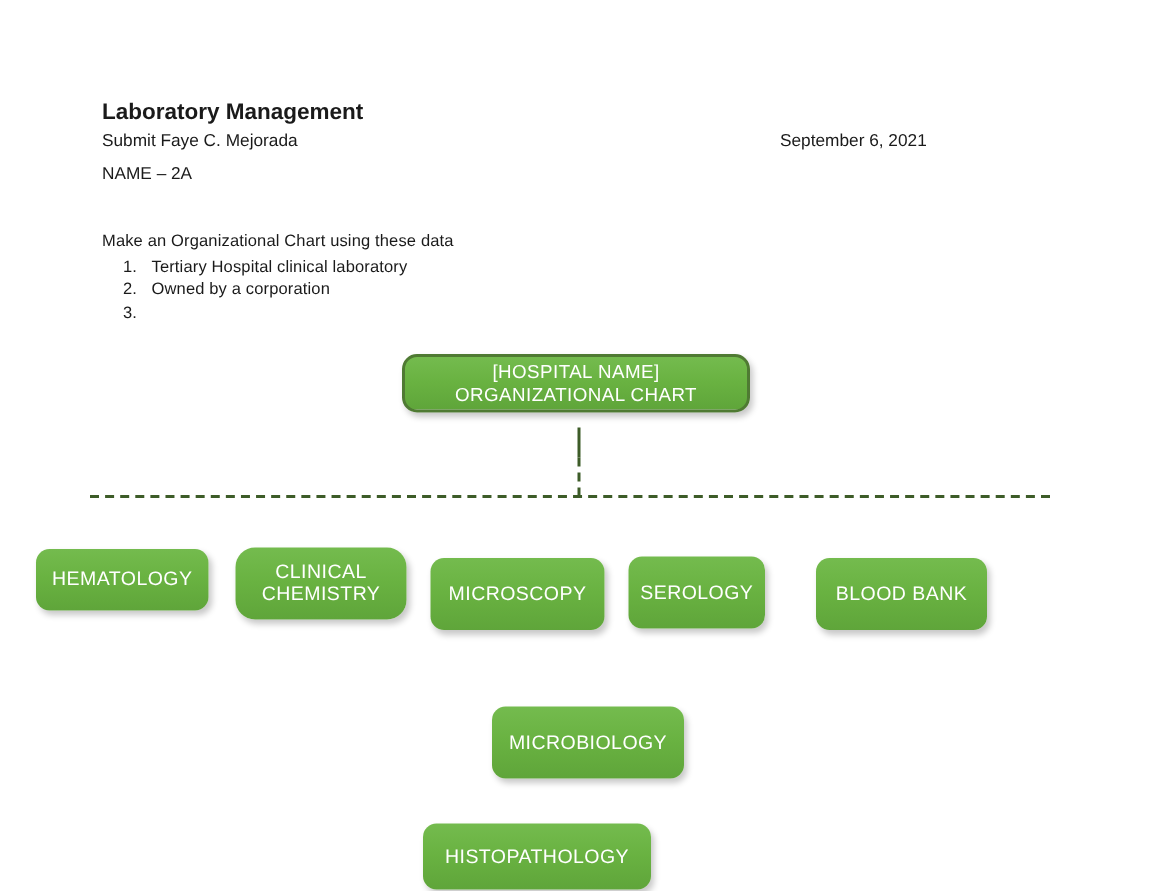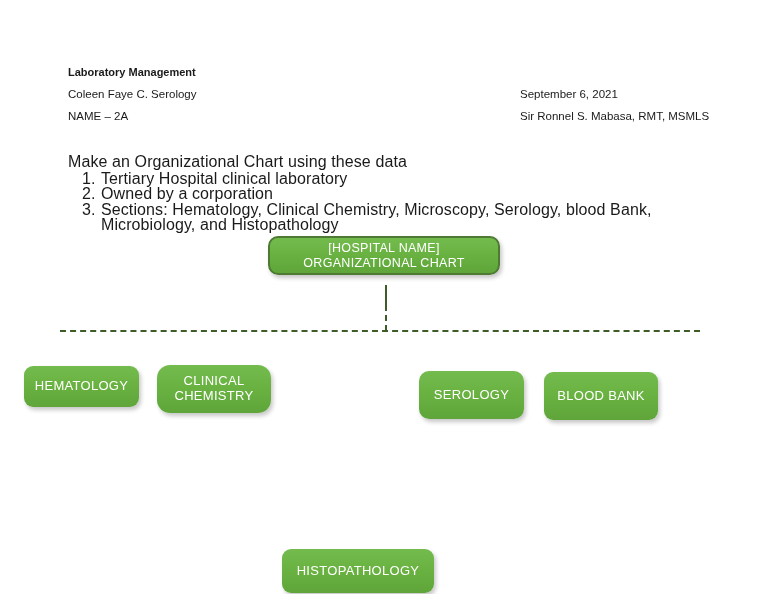--- a/index.html
+++ b/index.html
@@ -36,30 +36,30 @@
     white-space: nowrap;
   }
   .hdr-right {
     position: absolute;
     left: 452px;
     top: 0;
     white-space: nowrap;
   }
   .doc-title {
     font-weight: bold;
-    font-size: 11px;
+    font-size: 15px;
   }
 
   
   .instructions {
     position: absolute;
     left: 68px;
     top: 154px;
     width: 660px;
-    font-size: 16px;
+    font-size: 11px;
     color: #1a1a1a;
     line-height: 15.5px;
   }
   .instr-lead {
     margin: 0 0 1px 0;
     letter-spacing: 0.1px;
   }
   .instr-list {
     margin: 0;
     padding: 0;
@@ -137,43 +137,41 @@
   }
 </style>
 </head>
 <body>
 
 <div class="doc-header">
   <div class="hdr-row">
     <span class="hdr-left doc-title">Laboratory Management</span>
   </div>
   <div class="hdr-row">
-    <span class="hdr-left">Coleen Faye C. Serology</span>
+    <span class="hdr-left">Submit Faye C. Mejorada</span>
     <span class="hdr-right">September 6, 2021</span>
   </div>
   <div class="hdr-row">
     <span class="hdr-left">NAME – 2A</span>
-    <span class="hdr-right">Sir Ronnel S. Mabasa, RMT, MSMLS</span>
   </div>
 </div>
 
 <div class="instructions">
   <p class="instr-lead">Make an Organizational Chart using these data</p>
   <ol class="instr-list">
     <li class="instr-item">
       <span class="instr-num">1.</span>
       <span>Tertiary Hospital clinical laboratory</span>
     </li>
     <li class="instr-item">
       <span class="instr-num">2.</span>
       <span>Owned by a corporation</span>
     </li>
     <li class="instr-item">
       <span class="instr-num">3.</span>
-      <span>Sections: Hematology, Clinical Chemistry, Microscopy, Serology, blood Bank, Microbiology, and Histopathology</span>
     </li>
   </ol>
 </div>
 
 <div class="org-chart">
 
   <div class="node node-root" style="left:268px; top:236px; width:232px; height:39px;">
     <span>[HOSPITAL NAME] ORGANIZATIONAL CHART</span>
   </div>
 
@@ -183,27 +181,33 @@
   <div class="conn-horiz" style="left:60px; top:330px; width:640px;"></div>
 
   <div class="node node-section" style="left:24px; top:366px; width:115px; height:41px;">
     <span>HEMATOLOGY</span>
   </div>
 
   <div class="node node-section" style="left:157px; top:365px; width:114px; height:48px;border-radius:13px;">
     <span>CLINICAL CHEMISTRY</span>
   </div>
 
-
-  <div class="node node-section" style="left:419px; top:371px; width:105px; height:48px;border-radius:10px;">
+  <div class="node node-section" style="left:287px; top:372px; width:116px; height:48px;">
+    <span>MICROSCOPY</span>
+  </div>
+
+  <div class="node node-section" style="left:419px; top:371px; width:91px; height:48px;">
     <span>SEROLOGY</span>
   </div>
 
   <div class="node node-section" style="left:544px; top:372px; width:114px; height:48px;">
     <span>BLOOD BANK</span>
   </div>
 
+  <div class="node node-section" style="left:328px; top:471px; width:128px; height:48px;">
+    <span>MICROBIOLOGY</span>
+  </div>
 
   <div class="node node-section" style="left:282px; top:549px; width:152px; height:44px;">
     <span>HISTOPATHOLOGY</span>
   </div>
 
 </div>
 
 </body></html>

